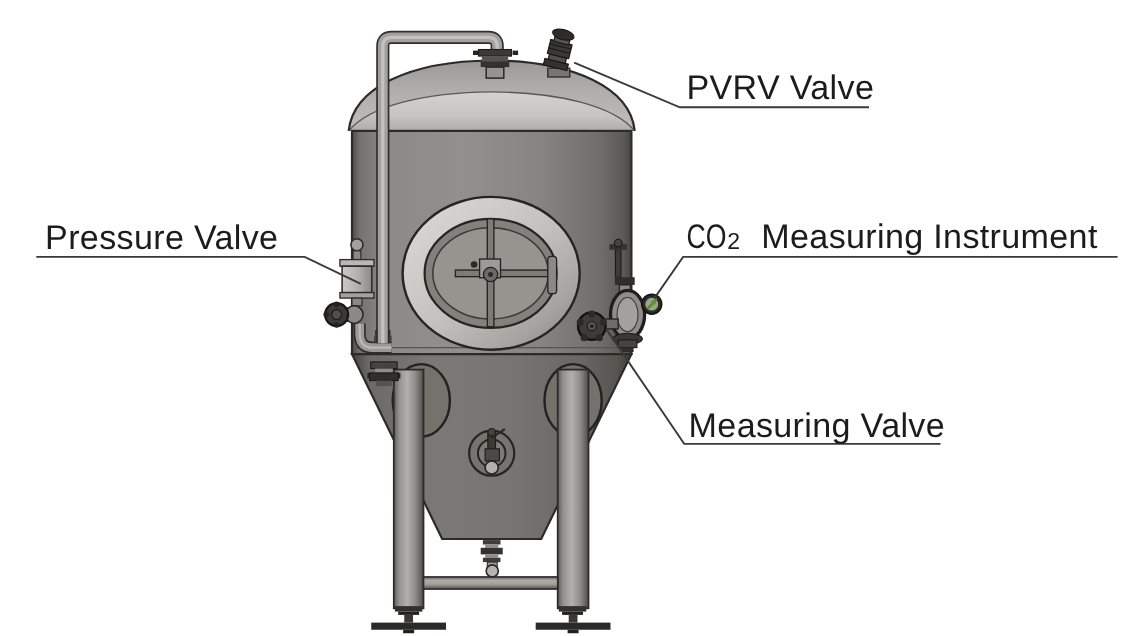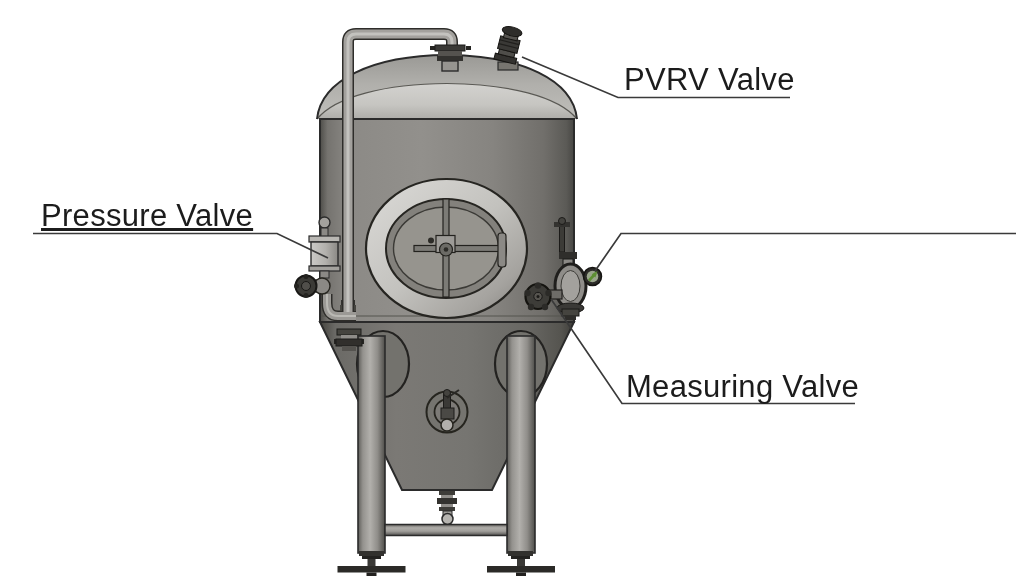--- a/index.html
+++ b/index.html
@@ -261,22 +261,25 @@
     <path d="M 33,233.5 L 277,233.5 L 328,258"></path>
     <path d="M 595,271 L 621,233.5 L 1016,233.5"></path>
     <path d="M 551,299 L 622,403.5 L 855,403.5"></path>
   </g>
 </svg>
 
 <div class="callout" style="left:624px;top:63px;">
   <span>PVRV Valve</span>
 </div>
 
-<div class="callout" style="left:41px;top:199px;text-decoration:underline;">
+<div class="callout" style="left:41px;top:199px;">
   <span>Pressure Valve</span>
 </div>
 
+<div class="callout" style="left:624px;top:198px;">
+  <span class="co2-prefix">CO</span><span class="co2-sub">2</span><span class="co2-rest">Measuring Instrument</span>
+</div>
 
 <div class="callout" style="left:626px;top:370px;">
   <span>Measuring Valve</span>
 </div>
 
 </div>
 
 </body></html>

